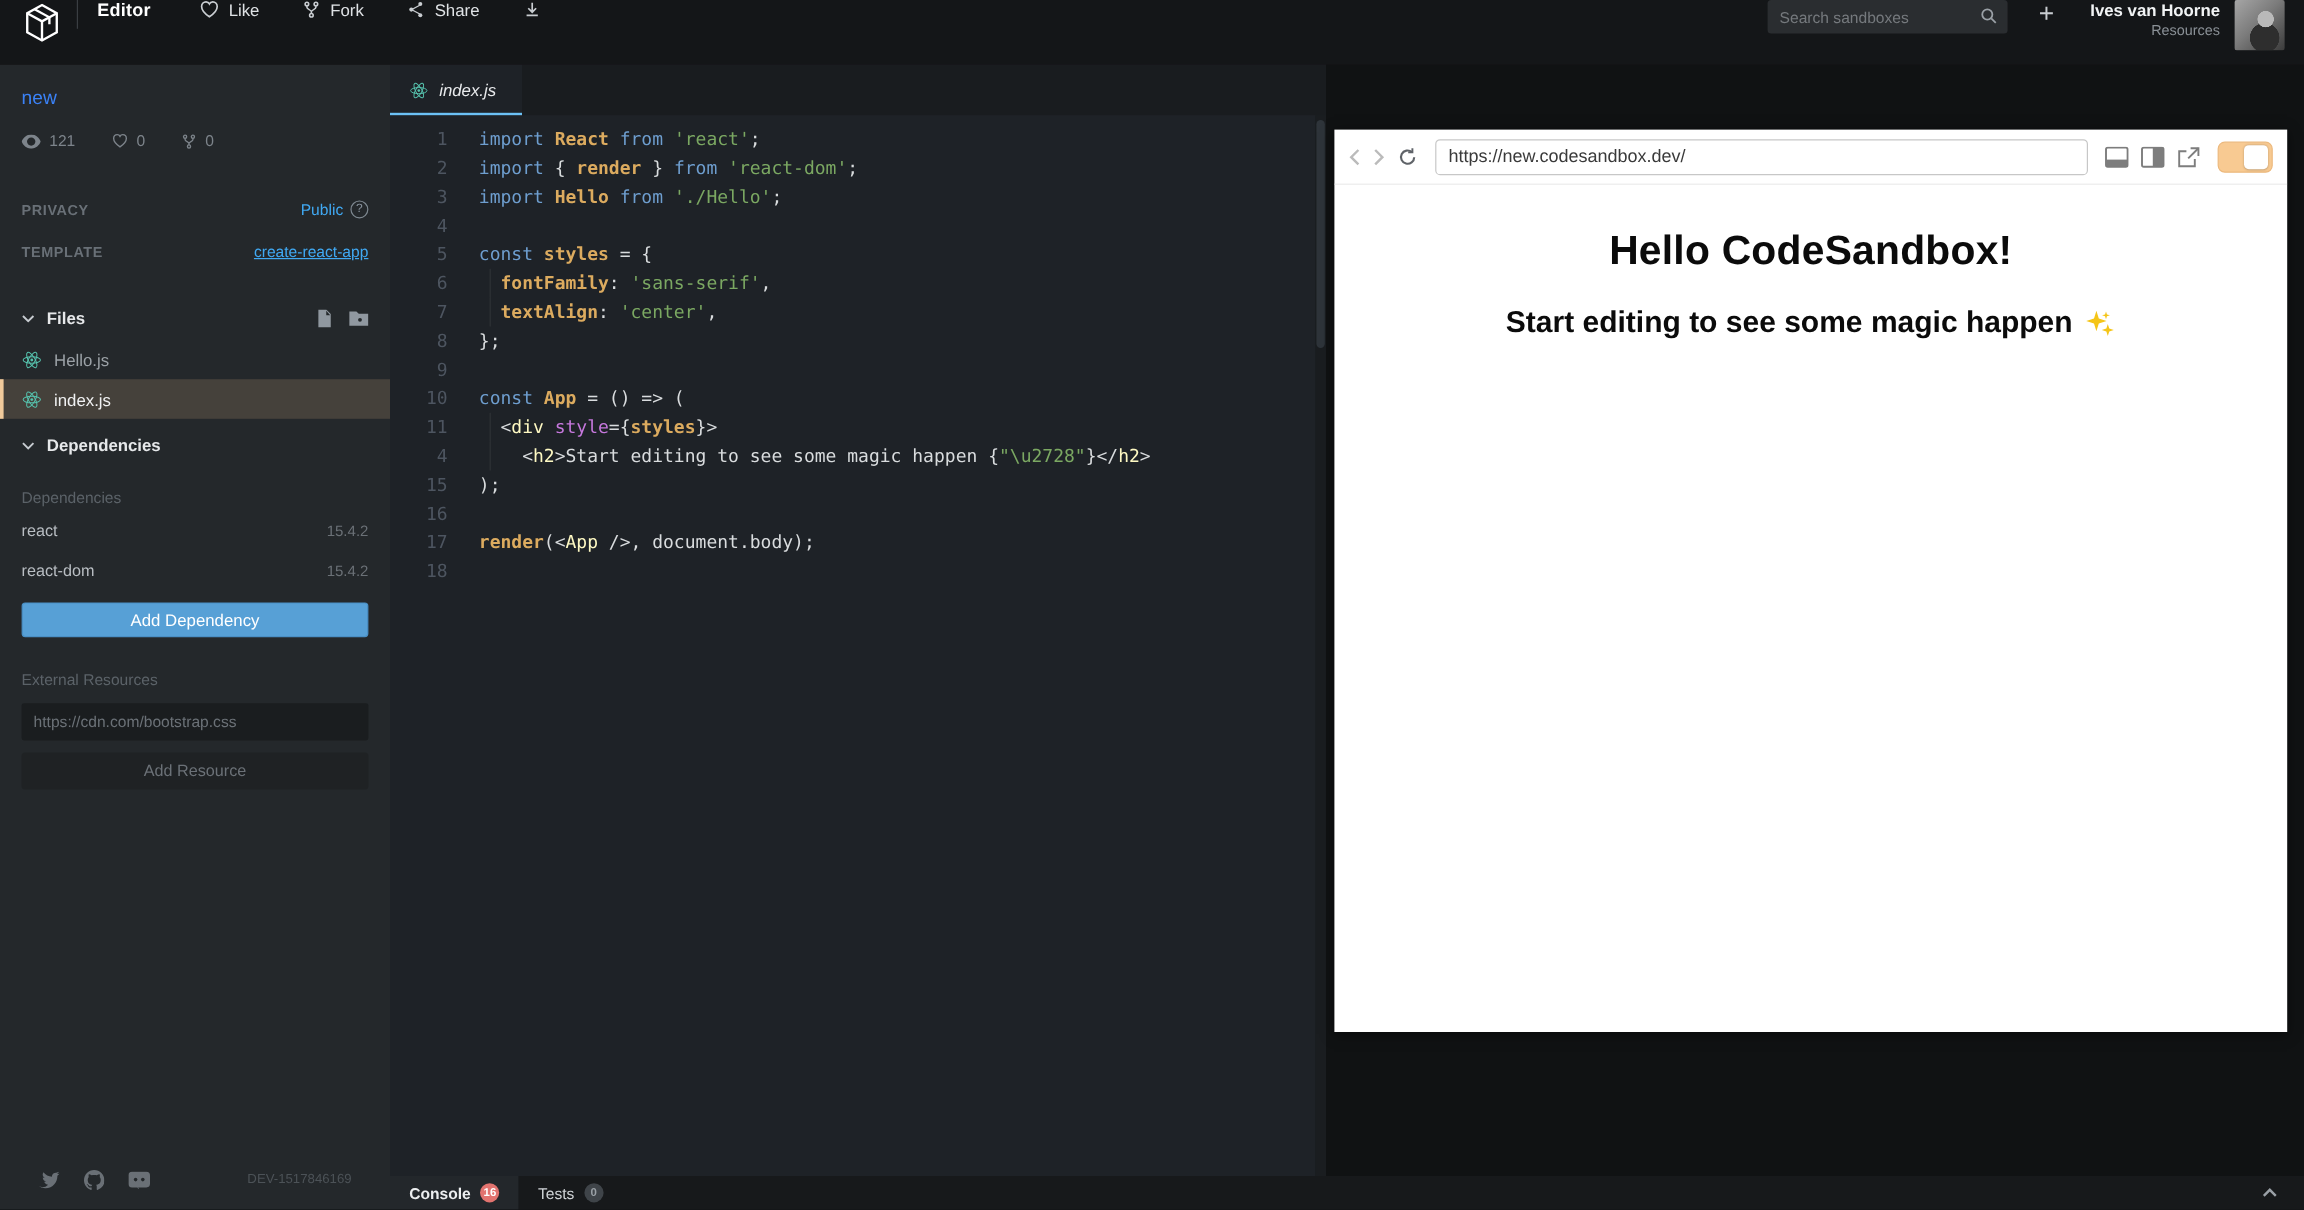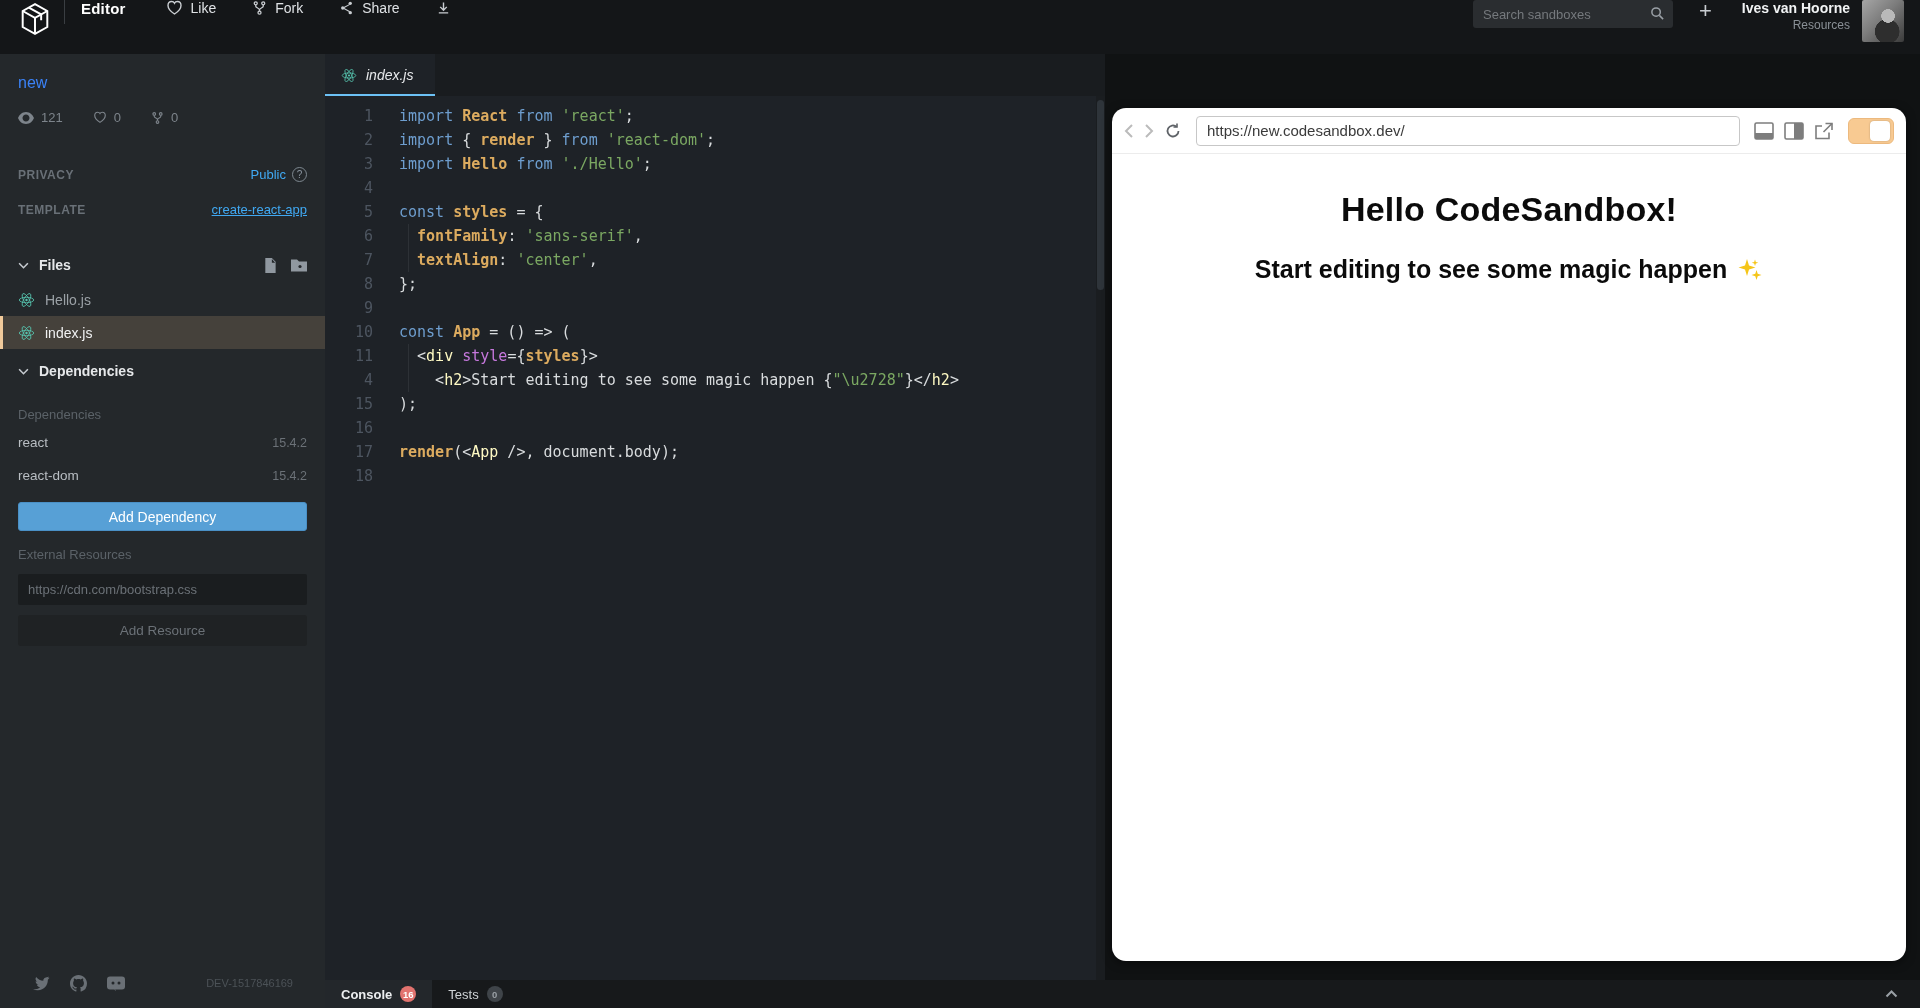--- a/index.html
+++ b/index.html
@@ -71,21 +71,21 @@
   .deps-subheader { color:#5b6268; font-size:13px; padding:28px 18px 0; }
   .dep-row { display:flex; align-items:center; justify-content:space-between; padding:0 18px; height:33px; cursor:pointer; }
   .dep-list { margin-top:4px; }
   .dep-name { color:#b9bec3; font-size:13.5px; }
   .dep-version { color:#6b7177; font-size:12.5px; }
   .btn-primary {
     display:block; width:289px; margin:10px 18px 0; height:29px;
     background:#57a0d6; border:1px solid #4a90c6; border-radius:3px;
     color:#fff; font-size:14px; cursor:pointer; font-family:"Liberation Sans", sans-serif;
   }
-  .ext-label { color:#5b6268; font-size:13px; padding:16px 18px 0; }
+  .ext-label { color:#5b6268; font-size:13px; padding:28px 18px 0; }
   .resource-input {
     display:block; width:289px; margin:12px 18px 0; height:31px;
     background:#1a1d1f; border:none; border-radius:2px; outline:none;
     color:#9ba1a6; font-size:13px; padding:0 10px; font-family:"Liberation Sans", sans-serif;
   }
   .resource-input::placeholder { color:#6b7177; }
   .btn-dark {
     display:block; width:289px; margin:10px 18px 0; height:31px;
     background:#1f2224; border:none; border-radius:3px;
     color:#6b7177; font-size:13.5px; cursor:pointer; font-family:"Liberation Sans", sans-serif;
@@ -117,22 +117,22 @@
   .tk-str { color:#7ba862; }
   .tk-tag { color:#fef9c3; }
   .tk-attr{ color:#c678dd; }
   .tk-pln { color:#d9dcde; }
   .editor-scrollbar { position:absolute; right:0; top:42px; bottom:0; width:9px; background:#1a1d20; }
   .editor-scroll-thumb { position:absolute; right:1px; top:4px; width:7px; height:190px; border-radius:4px; background:#2e343a; }
 
   
   .preview-pane { position:absolute; left:1105px; top:54px; width:815px; height:926px; background:#101213; }
   .browser {
-    position:absolute; left:7px; top:54px; width:794px; height:853px;
-    background:#fff; border-radius:14px; box-shadow:0 2px 10px rgba(0,0,0,.5); overflow:hidden;
+    position:absolute; left:7px; top:54px; width:794px; height:752px;
+    background:#fff; border-radius:0; box-shadow:0 2px 10px rgba(0,0,0,.5); overflow:hidden;
   }
   .browser-bar {
     height:46px; display:flex; align-items:center; gap:10px; padding:0 12px;
     border-bottom:1px solid #ececec;
   }
   .nav-btn { cursor:pointer; display:flex; }
   .url-box {
     flex:1; height:30px; border:1px solid #c7c7c7; border-radius:4px;
     font-size:15px; color:#3a3a3a; padding:0 10px; outline:none; margin:0 4px;
     font-family:"Liberation Sans", sans-serif;

